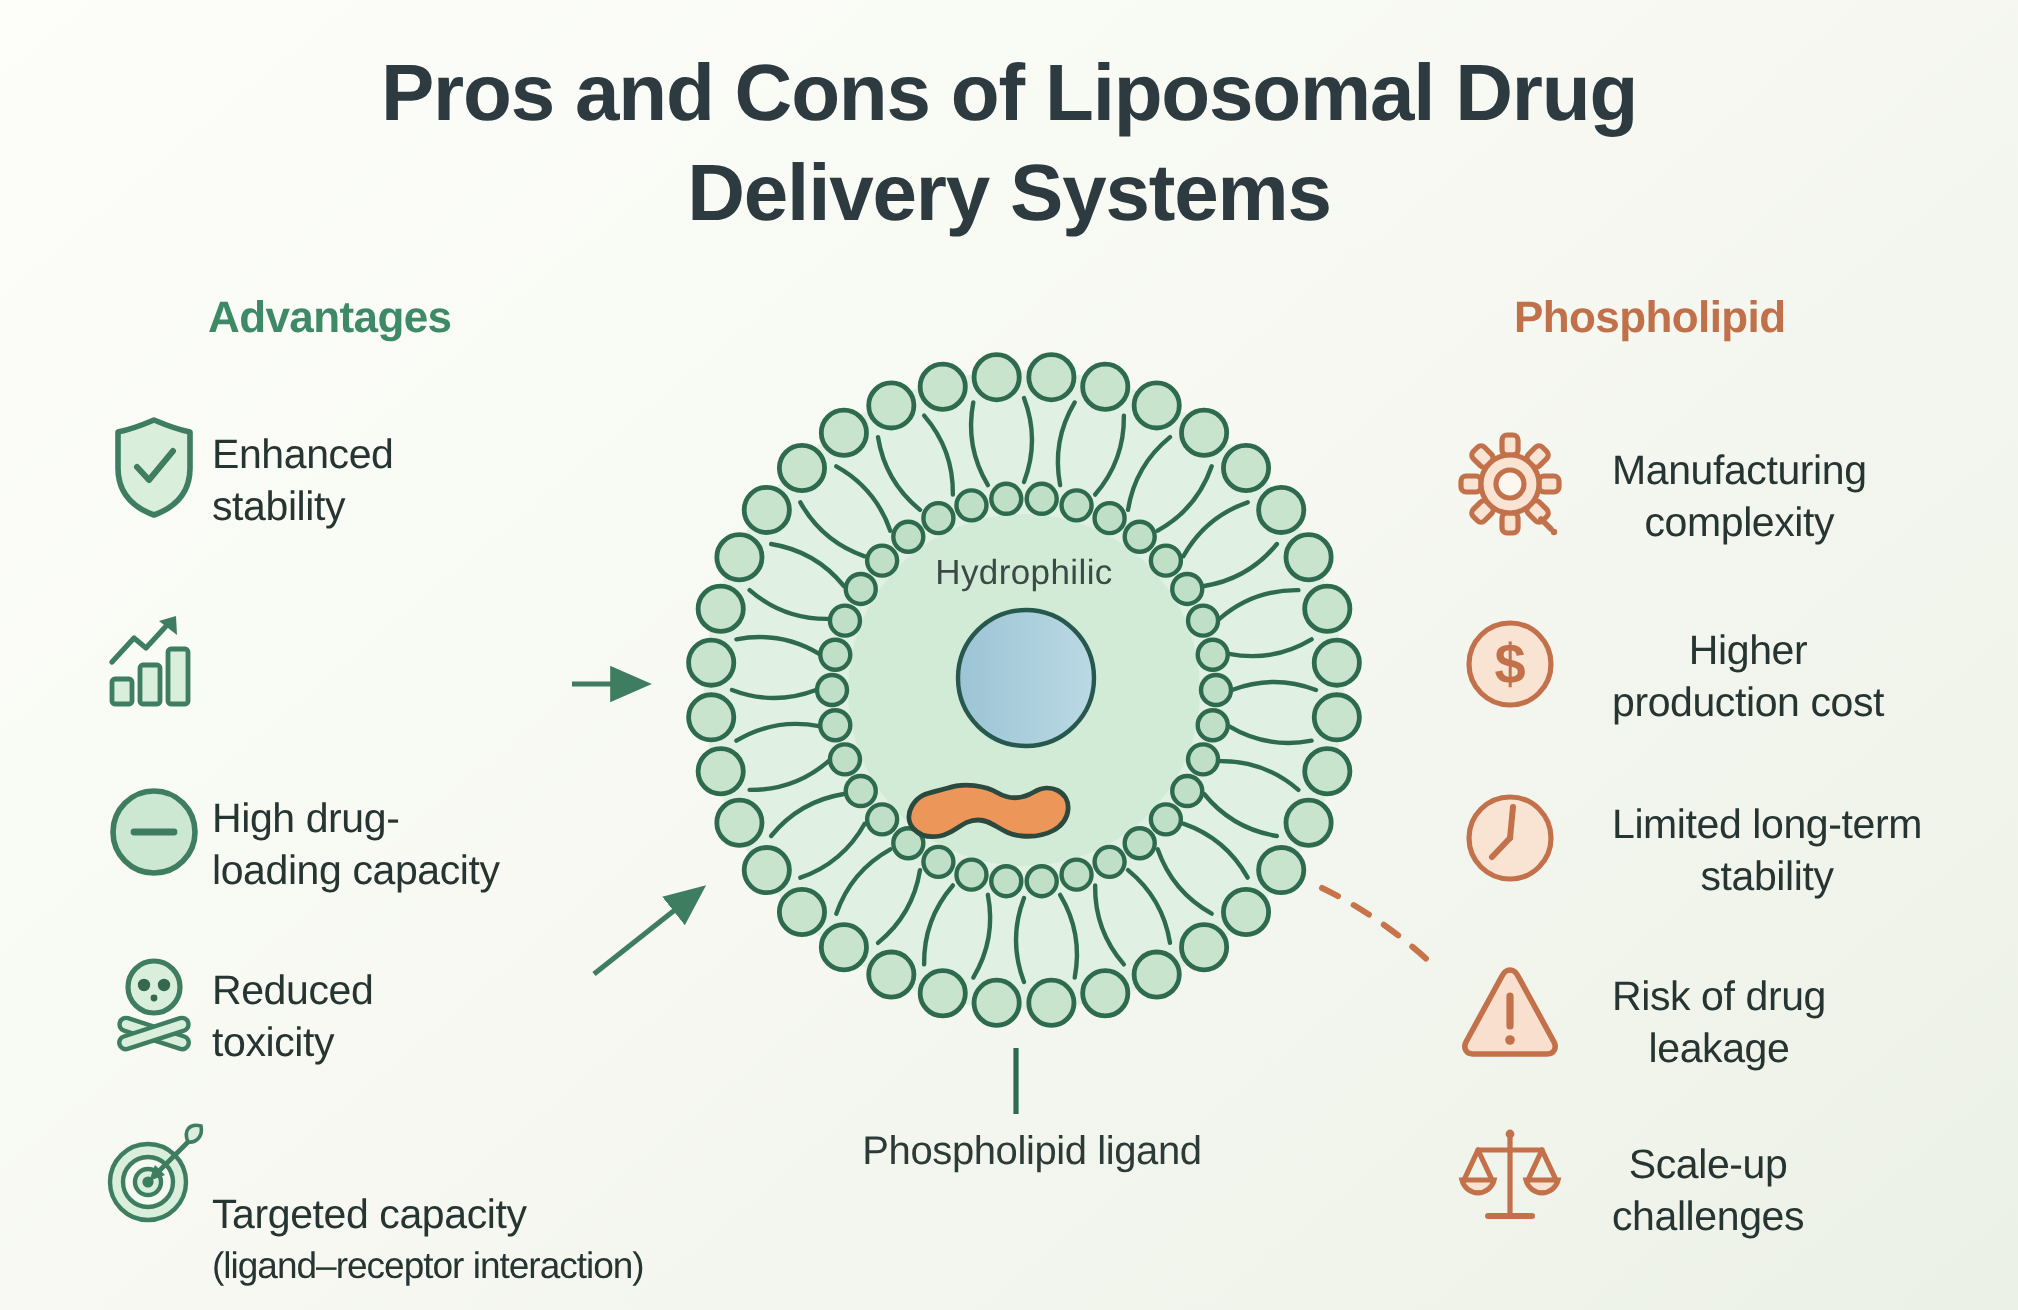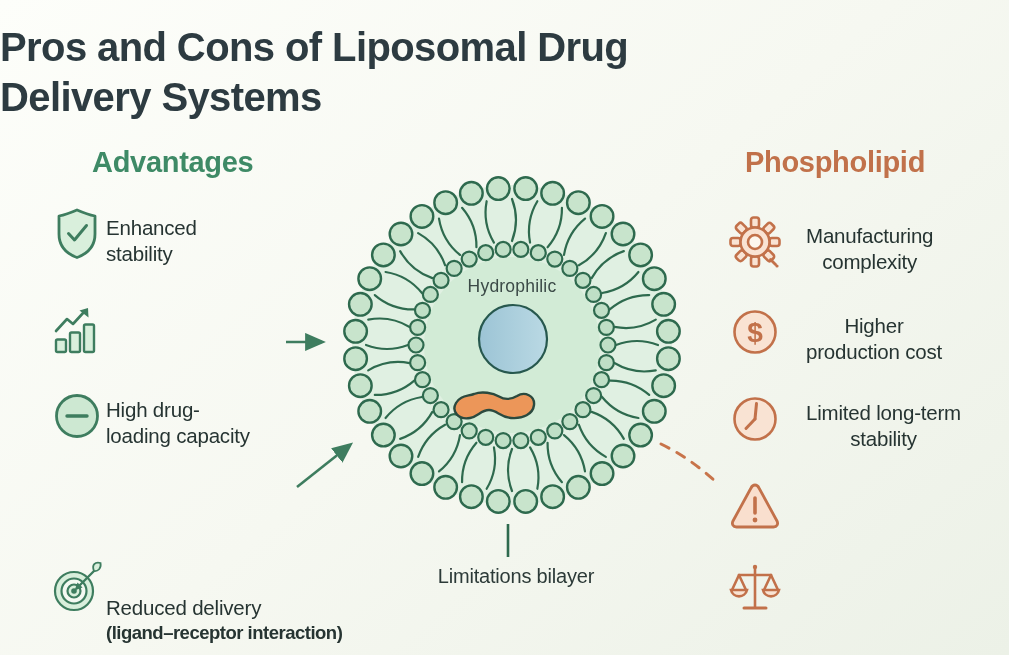--- a/index.html
+++ b/index.html
@@ -2,36 +2,36 @@
 <html><head>
 <meta charset="utf-8">
 <style>
   html,body{margin:0;padding:0;}
   .page{
     position:relative;width:1009px;height:655px;overflow:hidden;
     background:linear-gradient(140deg,#fdfefa 0%,#f6f8f1 50%,#ecf1e7 100%);
     font-family:"Liberation Sans",sans-serif;color:#263432;
   }
   .title{
-    position:absolute;top:22px;left:0;width:100%;
+    position:absolute;top:22px;left:0;width:100%;text-align:center;
     font-size:40px;font-weight:700;line-height:50px;letter-spacing:-0.6px;
     color:#2d3b41;white-space:pre-line;
   }
-  .heading{position:absolute;font-size:29px;font-weight:700;letter-spacing:-0.3px;}
+  .heading{position:absolute;font-size:22px;font-weight:700;letter-spacing:-0.3px;margin-left:12px;}
   .heading-adv{left:92px;top:146px;color:#3e8a66;}
   .heading-lim{left:745px;top:146px;color:#c1714a;}
   .item{position:absolute;display:flex;align-items:flex-start;}
   .item svg.icon{width:58px;height:58px;flex:none;}
   .item .label{
     margin-top:10px;font-size:20.5px;line-height:26px;font-weight:500;
     letter-spacing:-0.2px;color:#263432;white-space:pre-line;
   }
   .col-left .label{}
   .col-right .label{margin-left:22px;text-align:center;}
-  .sublabel{font-size:18.5px;line-height:24px;letter-spacing:-0.5px;white-space:nowrap;font-weight:700;}
+  .sublabel{font-size:18.5px;line-height:24px;letter-spacing:-0.5px;white-space:nowrap;font-weight:400;}
   .liposome{position:absolute;left:332px;top:165px;width:360px;height:360px;}
   .center-label{font-size:17.5px;fill:#3b4a47;font-weight:500;letter-spacing:0.2px;}
   .bottom-label{
     position:absolute;left:516px;top:565px;transform:translateX(-50%);
     font-size:20px;font-weight:500;letter-spacing:-0.2px;color:#2c3a38;white-space:nowrap;
   }
   .overlay{position:absolute;left:0;top:0;pointer-events:none;}
 </style>
 </head>
 <body>
@@ -65,33 +65,49 @@
 
   <div class="item col-left" style="left:48px;top:387px">
     <svg class="icon" viewBox="0 0 58 58">
       <circle cx="29" cy="29" r="20.5" fill="#cde8d2" stroke="#3e7d5f" stroke-width="2.8"></circle>
       <path d="M19,29 H39" stroke="#3e7d5f" stroke-width="3.4" stroke-linecap="round"></path>
     </svg>
     <div class="label">High drug-
 loading capacity</div>
   </div>
 
+  <div class="item col-left" style="left:48px;top:473px">
+    <svg class="icon" viewBox="0 0 58 58">
+      <g transform="rotate(18 29 44)">
+          <rect x="11" y="40.5" width="36" height="6.5" rx="3.2" fill="#d9efdc" stroke="#3e7d5f" stroke-width="2.2"></rect>
+        </g>
+      <g transform="rotate(-18 29 44)">
+          <rect x="11" y="40.5" width="36" height="6.5" rx="3.2" fill="#d9efdc" stroke="#3e7d5f" stroke-width="2.2"></rect>
+        </g>
+      <circle cx="29" cy="20.5" r="13" fill="#d9efdc" stroke="#3e7d5f" stroke-width="2.6"></circle>
+      <circle cx="24" cy="19.5" r="3.1" fill="#35694f"></circle>
+      <circle cx="34" cy="19.5" r="3.1" fill="#35694f"></circle>
+      <circle cx="29" cy="26" r="1.7" fill="#35694f"></circle>
+    </svg>
+    <div class="label">Reduced
+toxicity</div>
+  </div>
 
   <div class="item col-left" style="left:48px;top:559px">
     <svg class="icon" viewBox="0 0 58 58">
       <circle cx="26" cy="32" r="19" fill="#d9efdc" stroke="#3e7d5f" stroke-width="2.2"></circle>
       <circle cx="26" cy="32" r="12.5" fill="#f4f9f2" stroke="#3e7d5f" stroke-width="2.2"></circle>
       <circle cx="26" cy="32" r="6.5" fill="#d9efdc" stroke="#3e7d5f" stroke-width="2.2"></circle>
       <circle cx="26" cy="32" r="2.8" fill="#3e7d5f"></circle>
       <path d="M31,27 L46,12" stroke="#3e7d5f" stroke-width="2.4" stroke-linecap="round"></path>
       <path d="M26.5,31.5 L34.5,28.5 L29.5,23.5 Z" fill="#3e7d5f"></path>
       <path d="M46,12 C43.5,6 47,2.5 52.5,4 C53.5,9.5 50,12.5 46,12 Z" fill="#d9efdc" stroke="#3e7d5f" stroke-width="1.8"></path>
     </svg>
     <div class="label">
-      <span>Reduced delivery</span>
+      <span>Targeted capacity</span>
       <div class="sublabel">(ligand–receptor interaction)</div>
     </div>
   </div>
 
   <div class="item col-right" style="left:726px;top:213px">
     <svg class="icon" viewBox="0 0 58 58">
       <g fill="#f9e3d3" stroke="#c2714a" stroke-width="2.6">
         <rect x="25" y="4.5" width="8" height="10" rx="2.5" transform="rotate(0 29 29)"></rect>
         <rect x="25" y="4.5" width="8" height="10" rx="2.5" transform="rotate(45 29 29)"></rect>
         <rect x="25" y="4.5" width="8" height="10" rx="2.5" transform="rotate(90 29 29)"></rect>
@@ -128,35 +144,39 @@
     <div class="label">Limited long-term
 stability</div>
   </div>
 
   <div class="item col-right" style="left:726px;top:476px">
     <svg class="icon" viewBox="0 0 58 58">
       <path d="M29,9 C30.8,9 32,10 33,12 L51,45 C52.5,48 51,51 47.5,51 L10.5,51 C7,51 5.5,48 7,45 L25,12 C26,10 27.2,9 29,9 Z" fill="#f9dfce" stroke="#c2714a" stroke-width="2.8" stroke-linejoin="round"></path>
       <path d="M29,22 L29,37" stroke="#c2714a" stroke-width="3.6" stroke-linecap="round"></path>
       <circle cx="29" cy="44" r="2.4" fill="#c2714a"></circle>
     </svg>
+    <div class="label">Risk of drug
+leakage</div>
   </div>
 
   <div class="item col-right" style="left:726px;top:560px">
     <svg class="icon" viewBox="0 0 58 58">
       <g stroke="#c2714a" stroke-width="2.6" fill="none" stroke-linecap="round">
         <circle cx="29" cy="7" r="2.2" fill="#c2714a" stroke="none"></circle>
         <path d="M29,9 L29,47"></path>
         <path d="M13,15 L45,15"></path>
         <path d="M13,15 L6,30 M13,15 L20,30"></path>
         <path d="M45,15 L38,30 M45,15 L52,30"></path>
         <path d="M5,30 A8.2,8.2 0 0 0 21,30 Z" fill="#f9e3d3"></path>
         <path d="M37,30 A8.2,8.2 0 0 0 53,30 Z" fill="#f9e3d3"></path>
         <path d="M18,48 L40,48" stroke-width="3"></path>
       </g>
     </svg>
+    <div class="label">Scale-up
+challenges</div>
   </div>
 
   <svg class="liposome" viewBox="0 0 360 360">
     <defs>
       <linearGradient id="drugGrad" x1="0" y1="0" x2="1" y2="0">
         <stop offset="0" stop-color="#9cc4d5"></stop>
         <stop offset="1" stop-color="#bad9e4"></stop>
       </linearGradient>
     </defs>
     <g id="lipo-generated">
@@ -281,15 +301,15 @@
       <marker id="ahg" markerWidth="9" markerHeight="8" refX="6.5" refY="3.5" orient="auto">
         <path d="M0,0 L8,3.5 L0,7 Z" fill="#3e7d5f"></path>
       </marker>
     </defs>
     <path d="M286,342 H322" stroke="#3e7d5f" stroke-width="2.6" fill="none" marker-end="url(#ahg)"></path>
     <path d="M297,487 L350,445" stroke="#3e7d5f" stroke-width="2.6" fill="none" marker-end="url(#ahg)"></path>
     <path d="M661,444 Q690,458 716,482" stroke="#c8744a" stroke-width="3" fill="none" stroke-dasharray="9 9" stroke-linecap="round"></path>
     <path d="M508,524 V557" stroke="#2e6a4e" stroke-width="2.6" fill="none"></path>
   </svg>
 
-  <div class="bottom-label">Limitations bilayer</div>
+  <div class="bottom-label">Phospholipid ligand</div>
 
 </div>
 
 </body></html>

